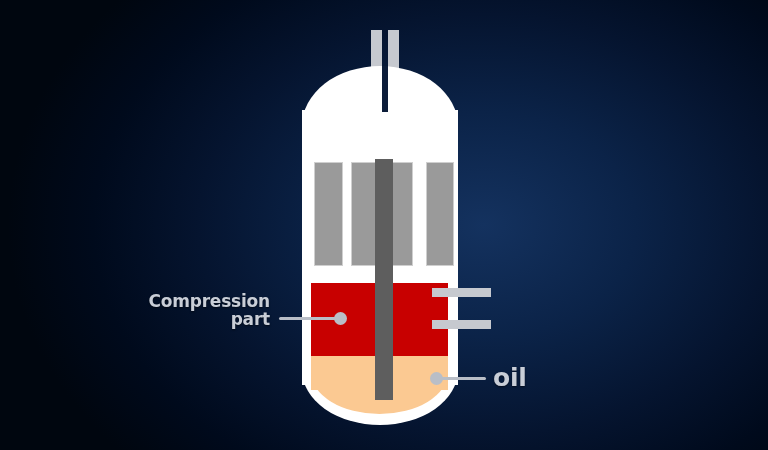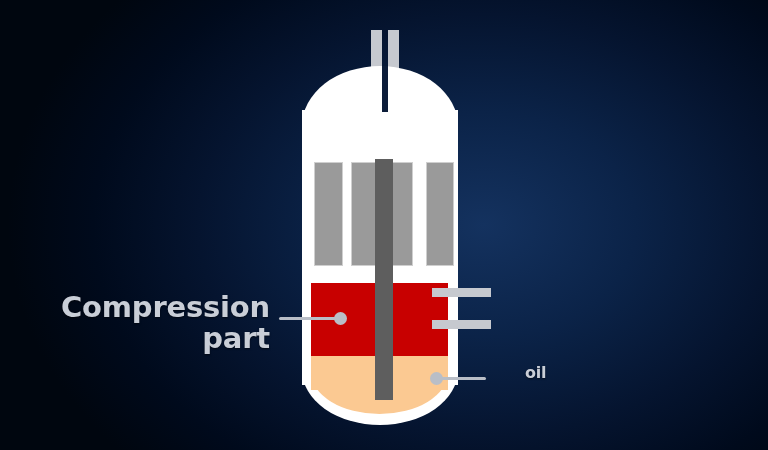--- a/index.html
+++ b/index.html
@@ -82,29 +82,28 @@
     color: #c9ced7;
     font-weight: bold;
     line-height: 1.08;
     letter-spacing: -0.2px;
     white-space: pre-line;
     text-shadow: 0 1px 2px rgba(0,0,0,0.55);
   }
   #label-compression {
     right: 498px;
     top: 292px;
-    font-size: 29px;
+    font-size: 17px;
     text-align: right;
   }
   #label-oil {
     left: 493px;
     top: 364px;
-    font-size: 16px;
+    font-size: 25px;
     text-align: left;
-    margin-left: 32px;
   }
   .leader-line {
     position: absolute;
     height: 3px;
     background: #b9bec7;
     border-radius: 2px;
   }
   .leader-dot {
     position: absolute;
     width: 13px;

